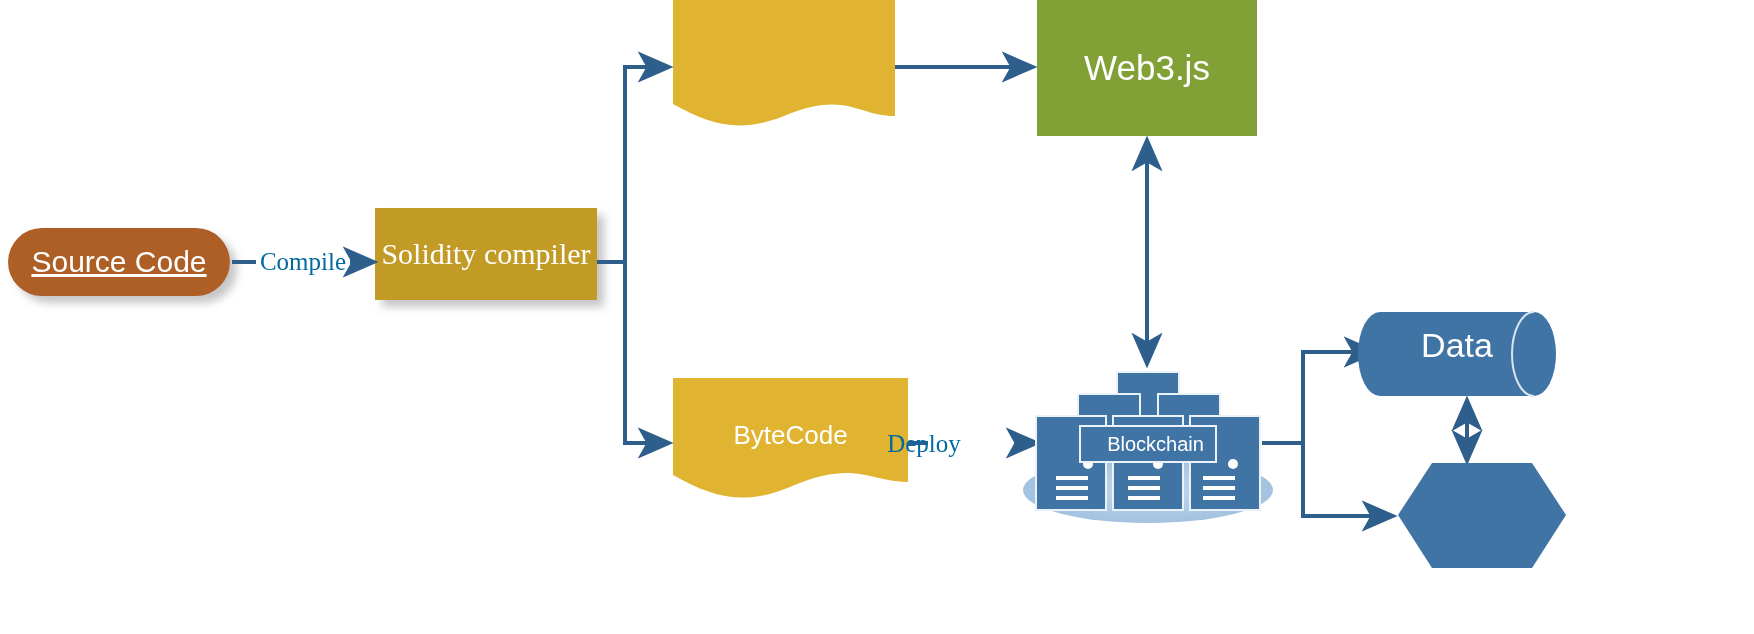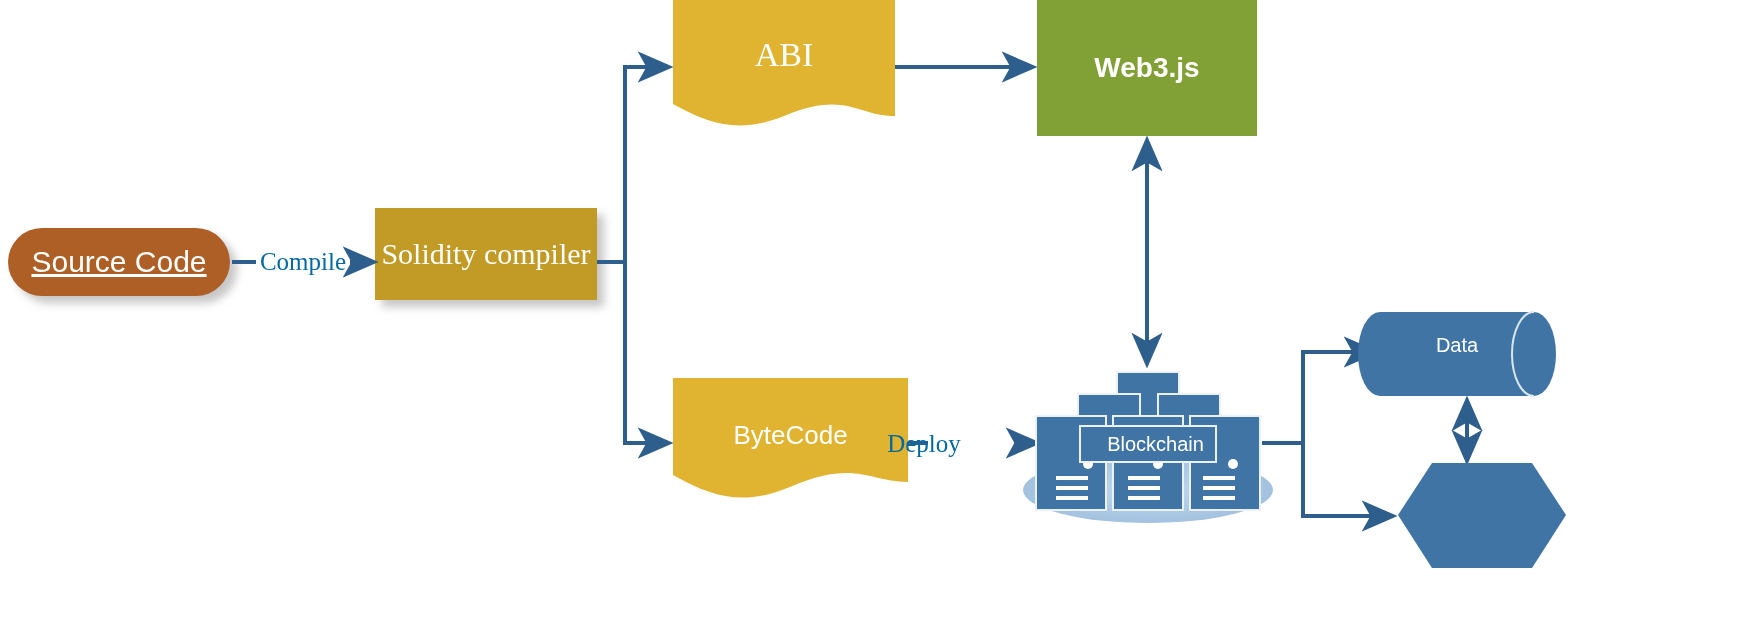--- a/index.html
+++ b/index.html
@@ -163,28 +163,27 @@
 
     <g>
       <path d="M1432,463 L1532,463 L1566,515 L1532,568 L1432,568 L1398,515 Z" fill="#4074A5"></path>
     </g>
   </svg>
 
   <div class="node-label label-sans" style="left:8px; top:228px; width:222px; height:68px; font-size:30px;text-decoration:underline;">Source Code</div>
 
   <div class="node-label label-sans" style="left:375px; top:208px; width:222px; height:92px; font-size:30px;font-family:Liberation Serif, serif;">Solidity compiler</div>
 
-  <div class="node-label label-serif" style="left:673px; top:0px; width:222px; height:110px; font-size:34px;">ABI</div>
 
   <div class="node-label label-sans" style="left:673px; top:378px; width:235px; height:115px; font-size:26px;">ByteCode</div>
 
-  <div class="node-label label-sans" style="left:1037px; top:0px; width:220px; height:136px; font-size:28px;font-weight:bold;">Web3.js</div>
+  <div class="node-label label-sans" style="left:1037px; top:0px; width:220px; height:136px; font-size:35px;">Web3.js</div>
 
   <div class="node-label label-sans" style="left:1080px; top:426px; width:151px; height:36px; font-size:20px;">Blockchain</div>
 
-  <div class="node-label label-sans" style="left:1380px; top:312px; width:154px; height:67px; font-size:20px;">Data</div>
+  <div class="node-label label-sans" style="left:1380px; top:312px; width:154px; height:67px; font-size:34px;">Data</div>
 
 
   <div class="edge-label" style="left:253px; top:244px; width:100px; height:36px; font-size:25px;">Compile</div>
 
   <div class="edge-label" style="left:878px; top:426px; width:92px; height:36px; font-size:25px;">Deploy</div>
 
 </div>
 
 </body></html>

